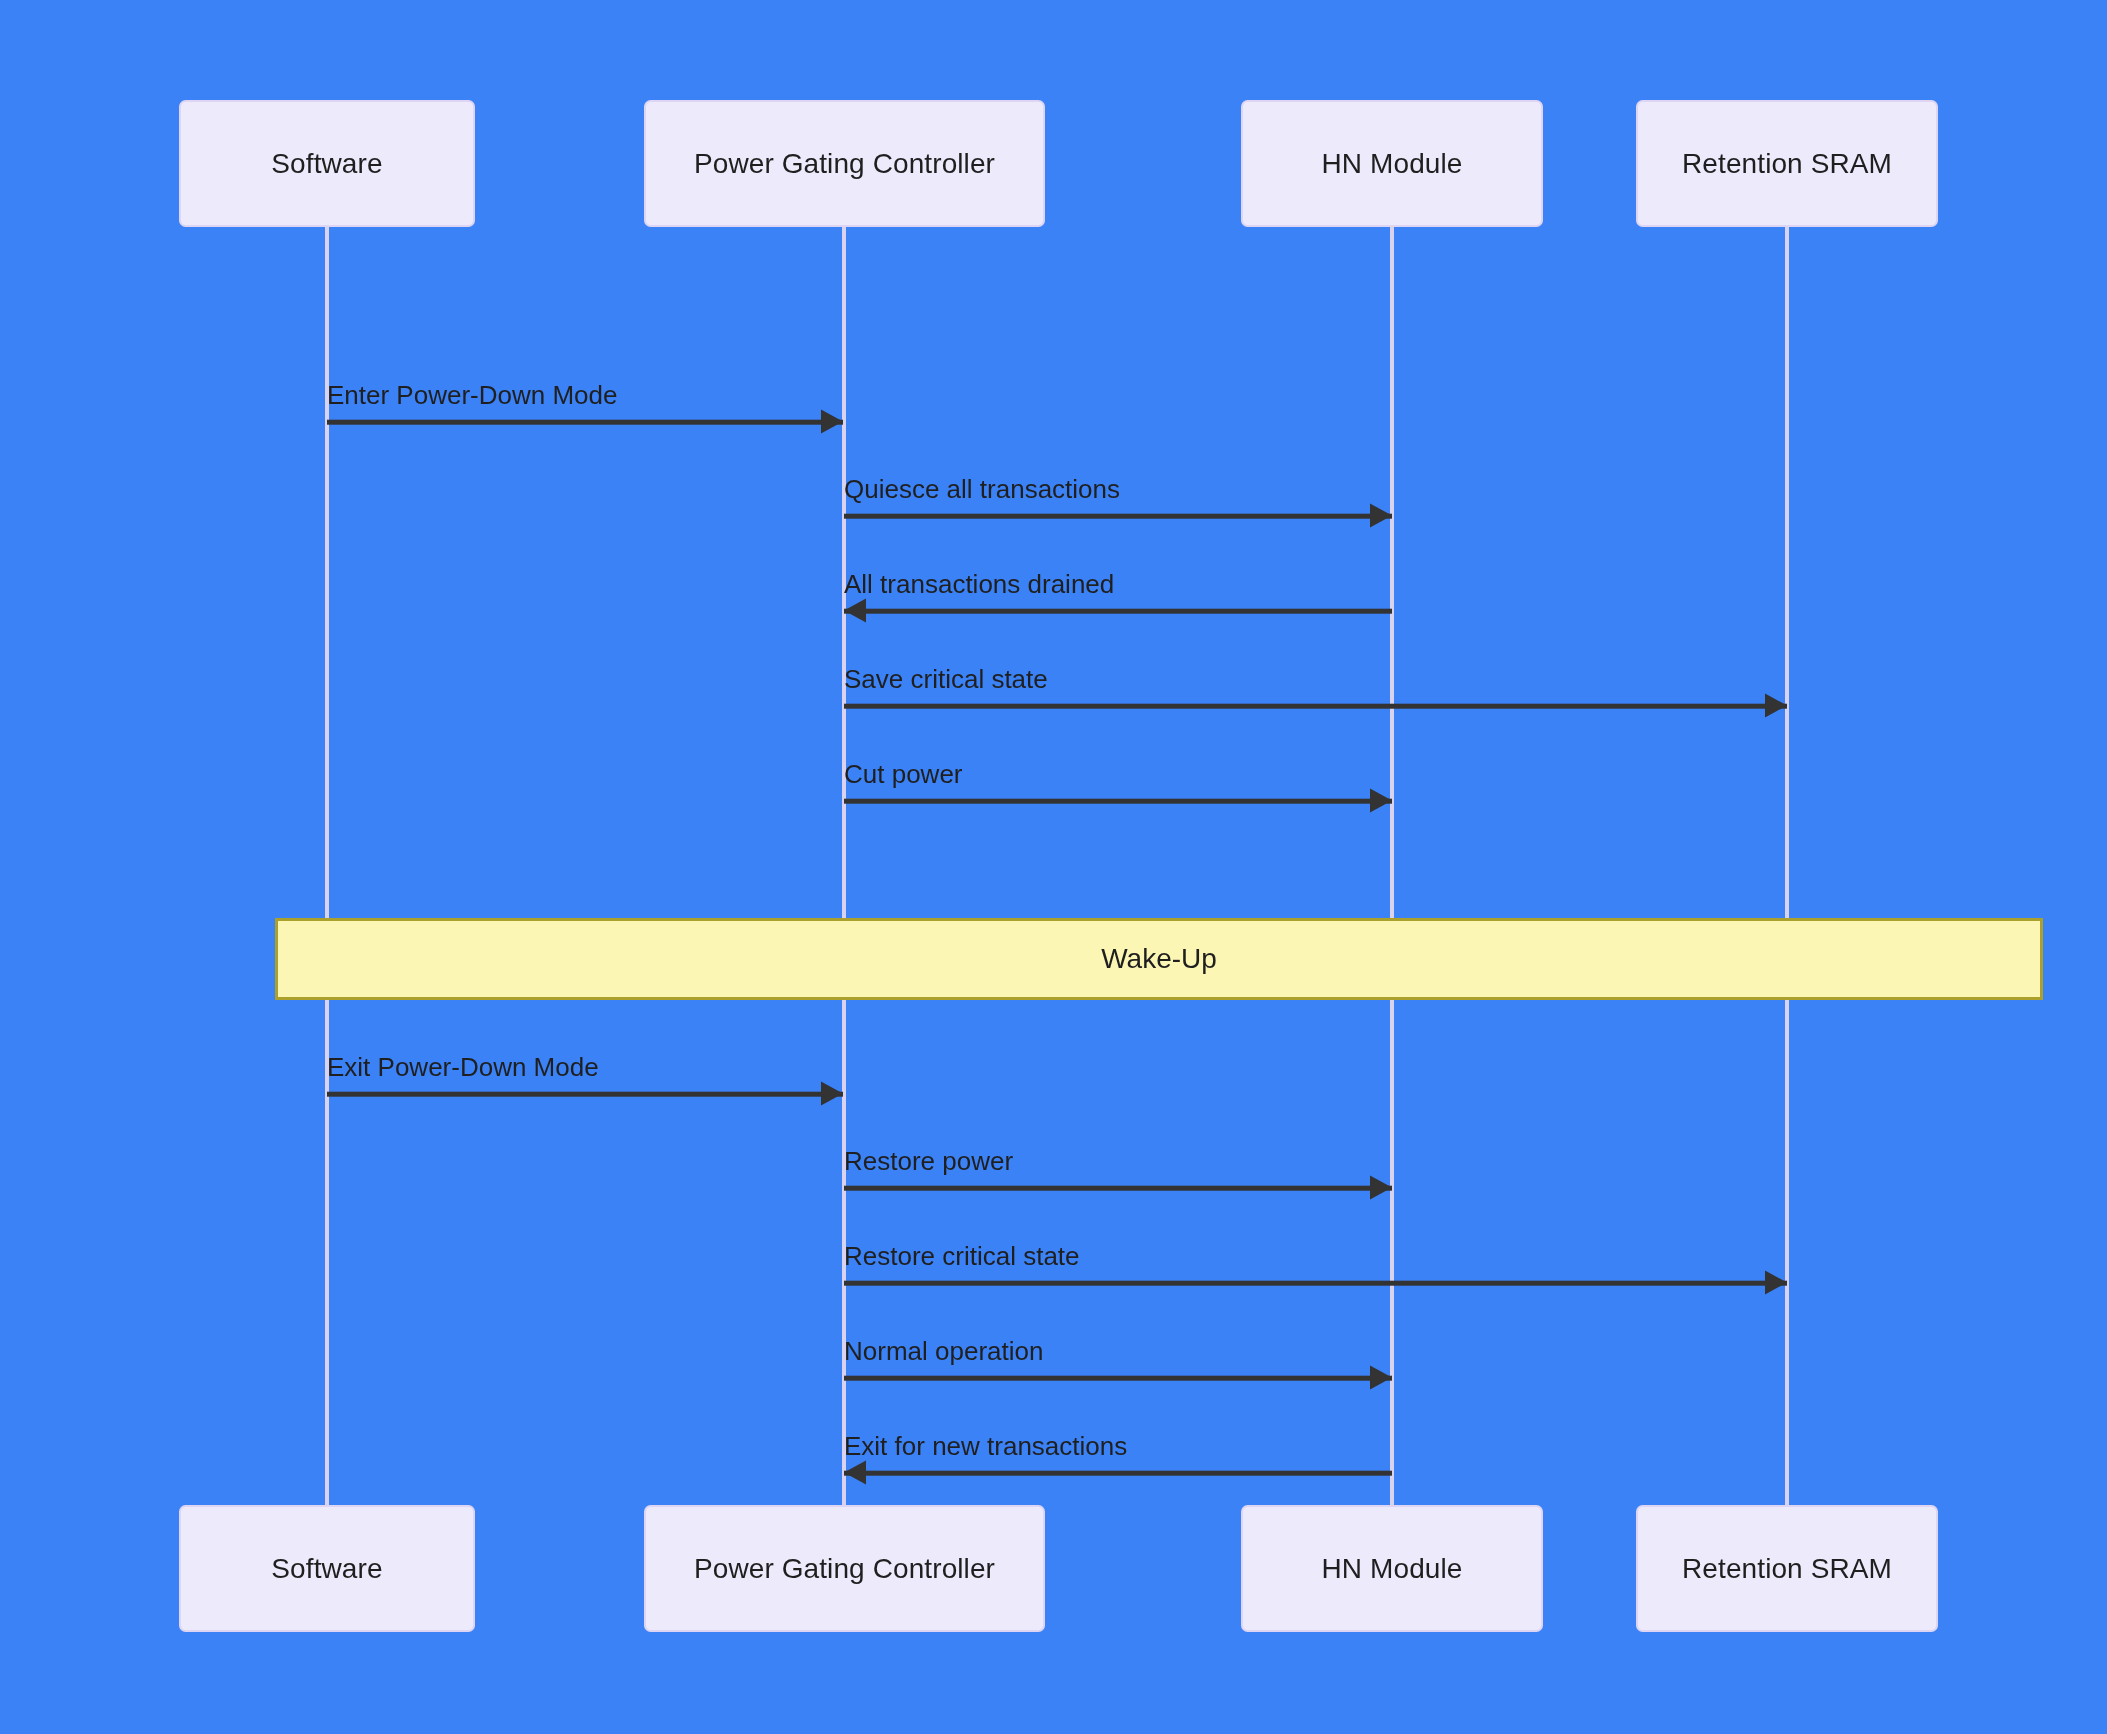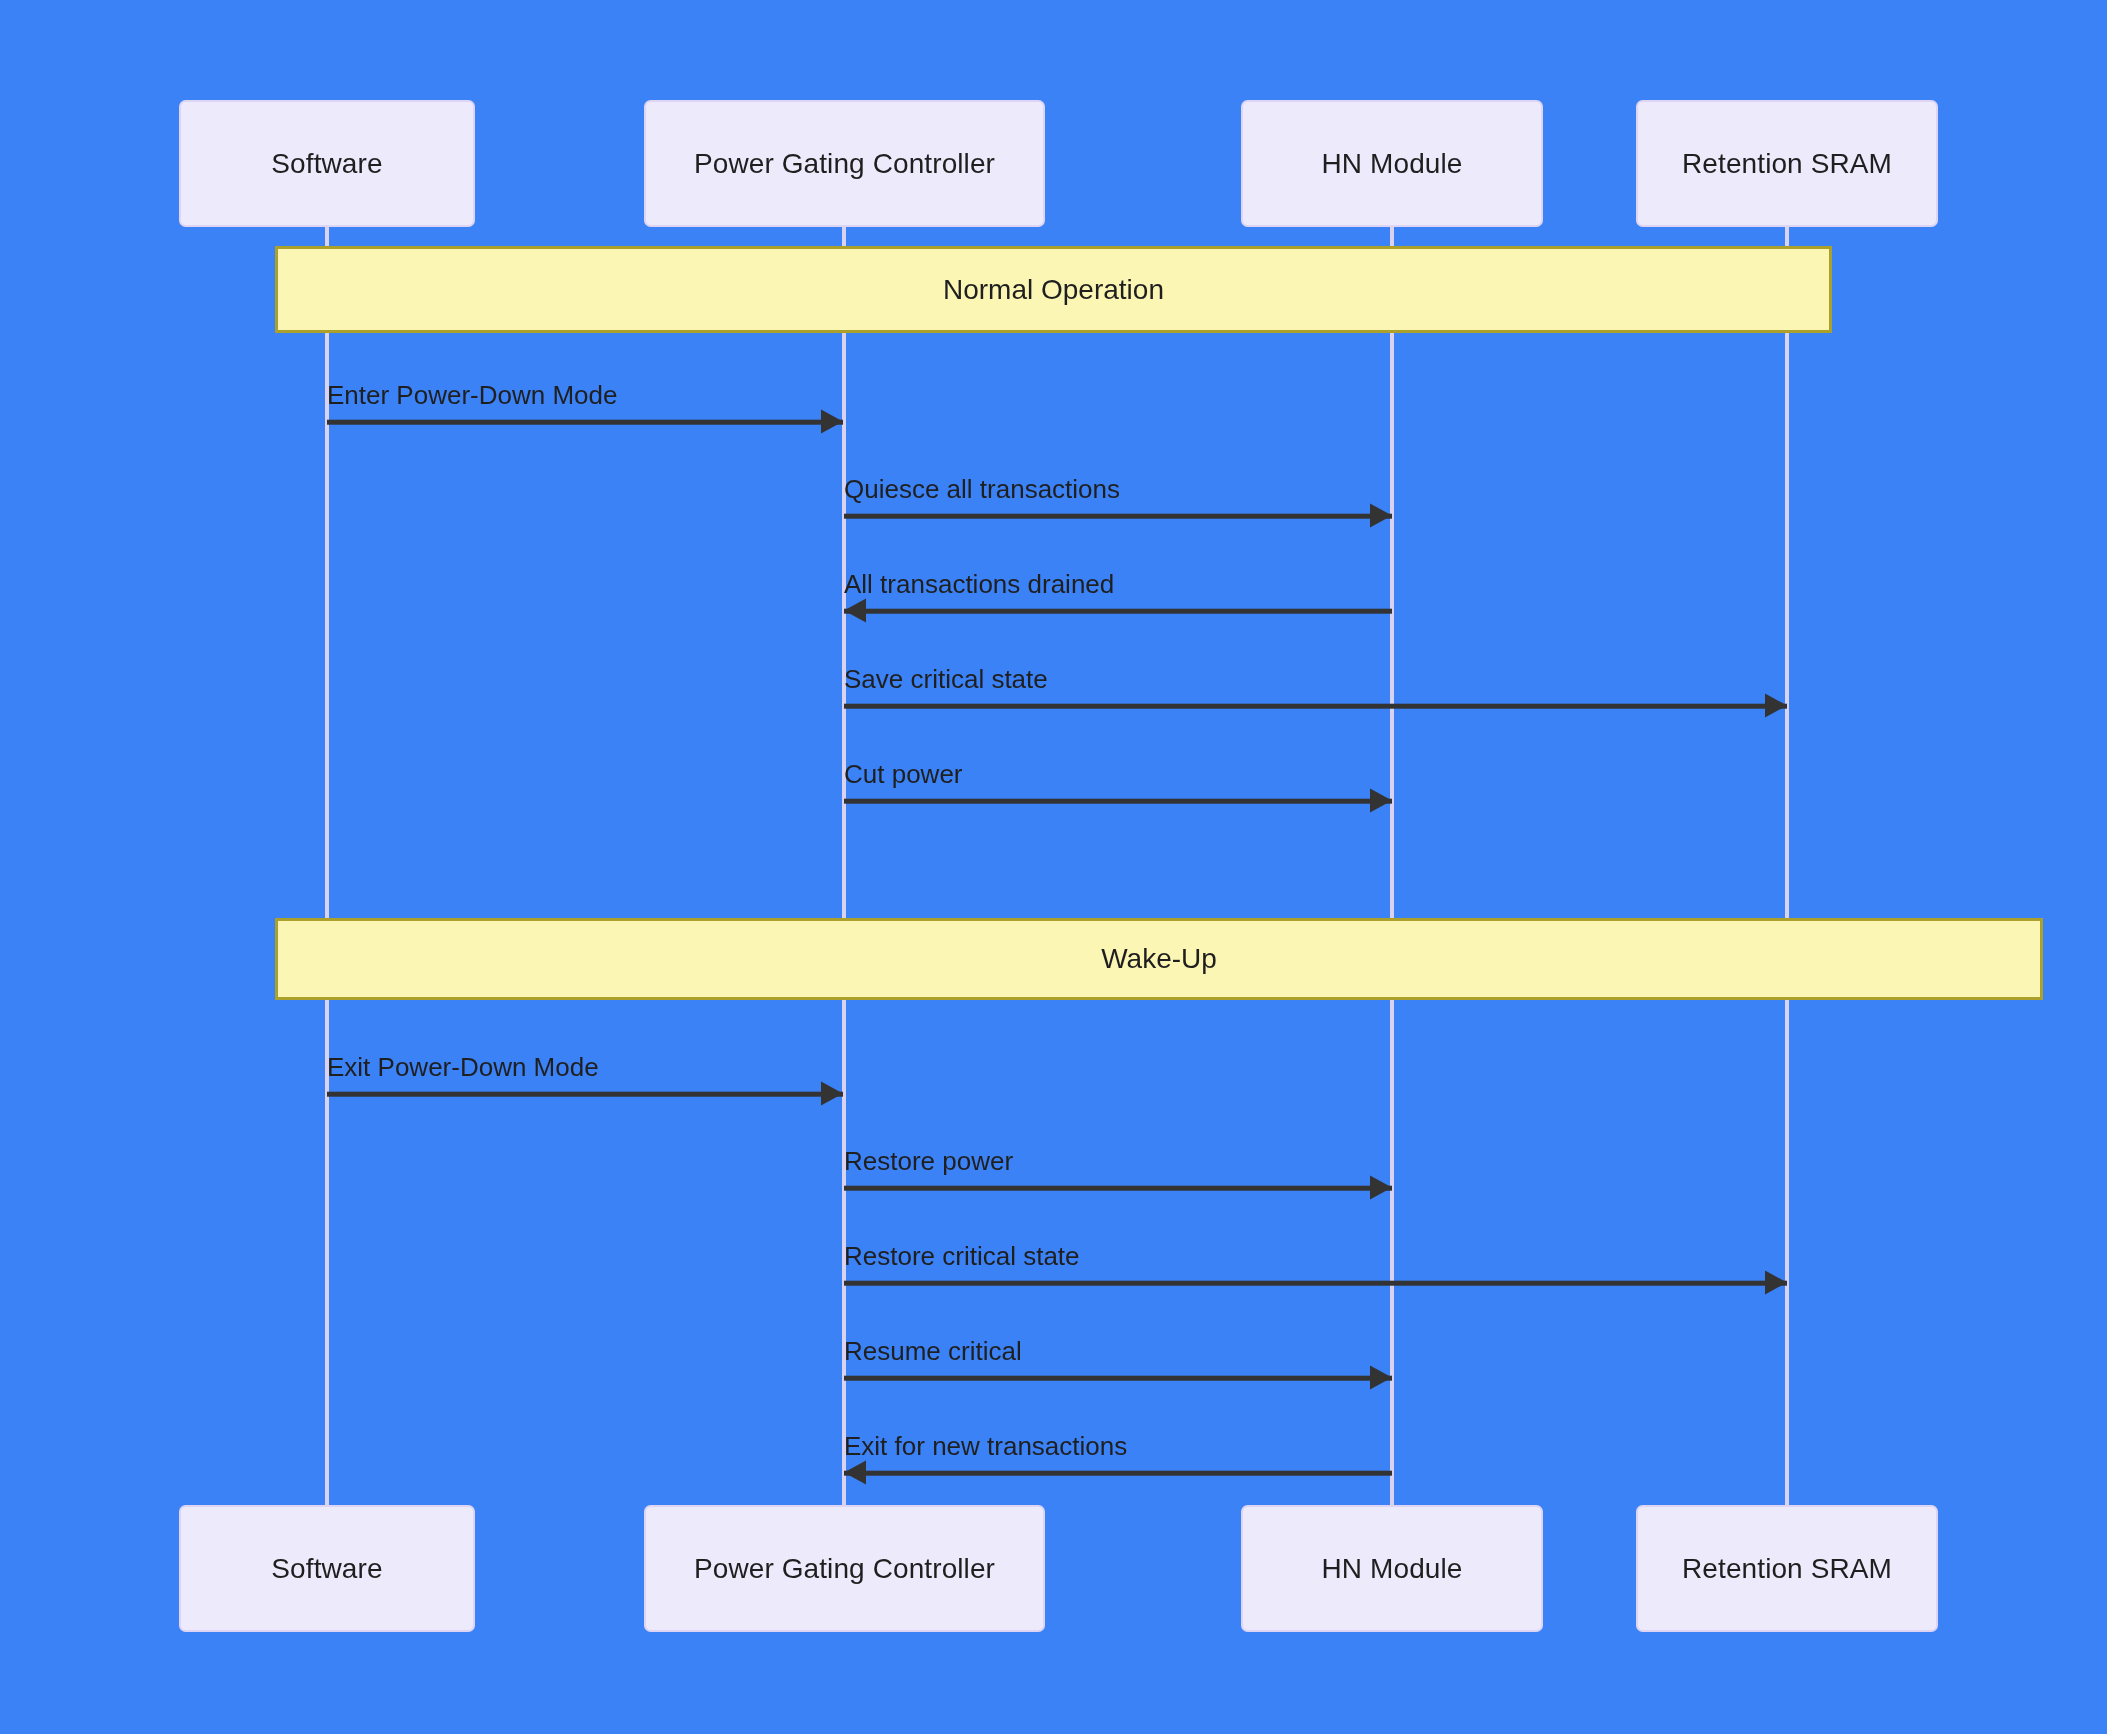--- a/index.html
+++ b/index.html
@@ -127,23 +127,20 @@
   <div class="actor-box" style="left:644px; top:100px; width:401px; height:127px;">
     <span>Power Gating Controller</span>
   </div>
   <div class="actor-box" style="left:1241px; top:100px; width:302px; height:127px;">
     <span>HN Module</span>
   </div>
   <div class="actor-box" style="left:1636px; top:100px; width:302px; height:127px;">
     <span>Retention SRAM</span>
   </div>
 
-  <div class="section-banner" style="left:275px; top:246px; width:1557px; height:87px;">
-    <span>Normal Operation</span>
-  </div>
 
   <div class="msg right" style="left:327px; top:422px; width:516px;">
     <div class="shaft" style="width:516px;"></div>
     <div class="head"></div>
     <div class="msg-label">Enter Power-Down Mode</div>
   </div>
 
   <div class="msg right" style="left:844px; top:516px; width:548px;">
     <div class="shaft" style="width:548px;"></div>
     <div class="head"></div>
@@ -187,21 +184,21 @@
 
   <div class="msg right" style="left:844px; top:1283px; width:943px;">
     <div class="shaft" style="width:943px;"></div>
     <div class="head"></div>
     <div class="msg-label">Restore critical state</div>
   </div>
 
   <div class="msg right" style="left:844px; top:1378px; width:548px;">
     <div class="shaft" style="width:548px;"></div>
     <div class="head"></div>
-    <div class="msg-label">Resume critical</div>
+    <div class="msg-label">Normal operation</div>
   </div>
 
   <div class="msg left" style="left:844px; top:1473px; width:548px;">
     <div class="shaft" style="width:548px;"></div>
     <div class="head"></div>
     <div class="msg-label">Exit for new transactions</div>
   </div>
 
   <div class="actor-box" style="left:179px; top:1505px; width:296px; height:127px;">
     <span>Software</span>

